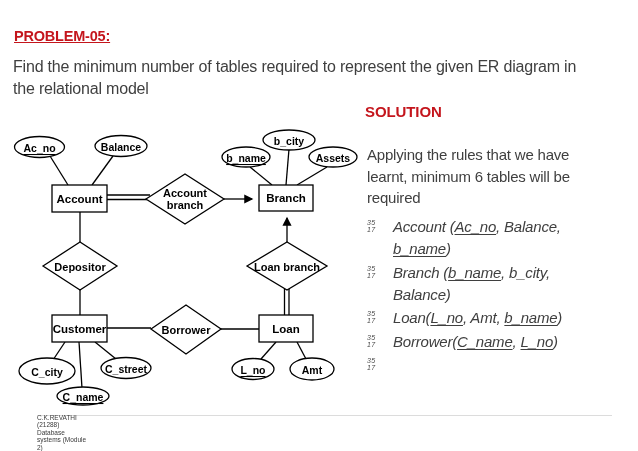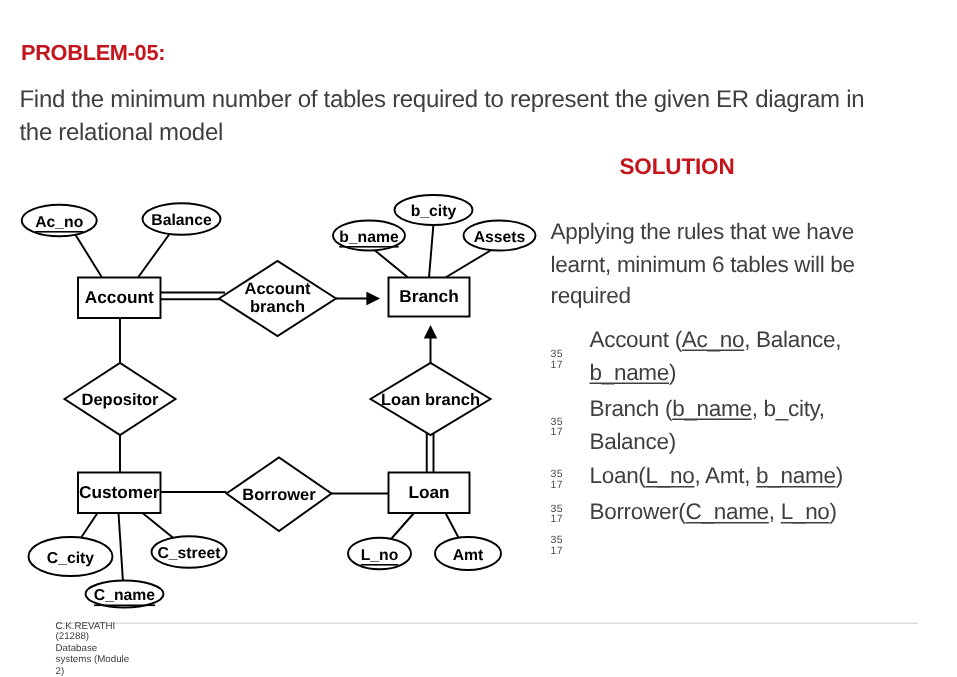--- a/index.html
+++ b/index.html
@@ -2,36 +2,36 @@
 <html><head>
 <meta charset="utf-8">
 <style>
   html,body{margin:0;padding:0;background:#fff;}
   .slide{
     position:relative;width:638px;height:451px;background:#ffffff;overflow:hidden;
     font-family:"Liberation Sans",sans-serif;color:#3f3f3f;
   }
   .title{
     position:absolute;left:14px;top:28px;font-size:14.5px;font-weight:600;
-    color:#c4151c;letter-spacing:-0.2px;
+    color:#c4151c;letter-spacing:-0.2px;text-decoration:underline;
   }
   .subtitle{
     position:absolute;left:13px;top:56px;font-size:16px;line-height:22px;
     color:#3f3f3f;letter-spacing:-0.2px;
   }
   .solution-heading{
     position:absolute;left:365px;top:103px;font-size:15px;font-weight:600;
-    color:#c4151c;letter-spacing:-0.1px;margin-left:48px;
+    color:#c4151c;letter-spacing:-0.1px;
   }
   .solution-intro{
     position:absolute;left:367px;top:144px;font-size:15px;line-height:21.5px;
     color:#3f3f3f;letter-spacing:-0.2px;
   }
   .table-list{position:absolute;left:367px;top:216px;width:252px;}
-  .li{display:flex;align-items:center;margin-bottom:1.5px;}
+  .li{display:flex;align-items:flex-start;margin-bottom:1.5px;font-style:italic;}
   .marker{
     flex:0 0 26px;display:flex;flex-direction:column;
     font-size:7px;line-height:7px;color:#4a4a4a;padding-top:3px;letter-spacing:0.3px;
   }
   .li-text{font-size:15px;line-height:22px;color:#3f3f3f;letter-spacing:-0.2px;width:215px;}
   .li-text .u{text-decoration:underline;text-underline-offset:2px;}
   .er{position:absolute;left:0;top:0;width:638px;height:451px;}
   .er .shape{fill:#ffffff;stroke:#000000;stroke-width:1.3;}
   .er .conn{stroke:#000000;stroke-width:1.3;fill:none;}
   .er text{fill:#000000;font-family:"Liberation Sans",sans-serif;font-weight:bold;}

